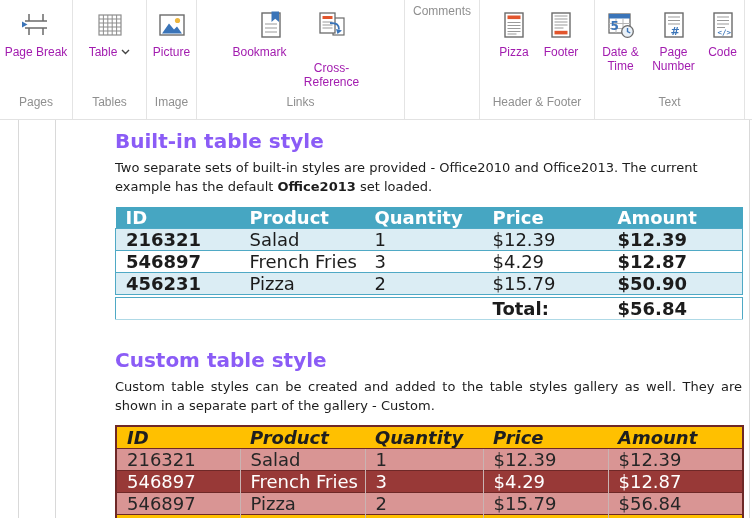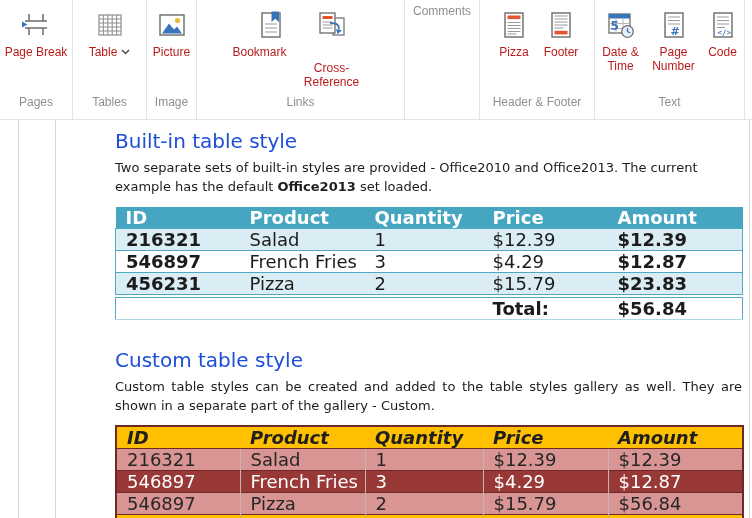--- a/index.html
+++ b/index.html
@@ -10,21 +10,21 @@
   .ribbon { height:120px; display:flex; align-items:stretch;
             border-bottom:1px solid #e2e2e2; background:#fff; }
   .rib-group { display:flex; flex-direction:column; border-right:1px solid #e4e4e4; }
   .rib-buttons { flex:1; display:flex; justify-content:center; align-items:flex-start;
                  gap:2px; padding-top:7px; }
   .rib-group-label { height:28px; line-height:22px; text-align:center;
                      color:#8f8f8f; font-size:12px; white-space:nowrap; }
   .rib-btn { display:flex; flex-direction:column; align-items:center;
              padding-top:2px; cursor:default; border-radius:2px; }
   .rib-ico { width:32px; height:32px; display:block; }
-  .rib-lbl { margin-top:4px; font-size:12px; line-height:14px; color:#b91c1c;
+  .rib-lbl { margin-top:4px; font-size:12px; line-height:14px; color:#a21caf;
              text-align:center; display:flex; align-items:center; justify-content:center;
              flex-wrap:wrap; }
   .chev { margin-left:4px; }
   svg { display:block; }
 
   .g-pages  { width:73px; }
   .g-tables { width:74px; }
   .g-image  { width:50px; }
   .g-links  { width:208px; }
   .g-comments { width:75px; }
@@ -35,21 +35,21 @@
   .b-newcomment { width:64px; } .b-header { width:46px; } .b-footer { width:44px; }
   .b-datetime { width:48px; } .b-pagenumber { width:54px; } .b-code { width:40px; }
 
   
   .doc-area { position:relative; height:398px; background:#fff; }
   .vline { position:absolute; top:0; bottom:0; width:1px; background:#d9d9d9; }
   .vline.l1 { left:18px; } .vline.l2 { left:55px; } .vline.r1 { left:749px; }
   .doc-content { position:absolute; left:115px; top:8px; width:627px;
                  font-family:"DejaVu Sans", sans-serif; color:#1c1c1c; font-size:13px; }
 
-  .sec-heading { font-size:20px; line-height:26px; font-weight:normal; color:#1d4ed8; }
+  .sec-heading { font-size:20px; line-height:26px; font-weight:bold; color:#8b5cf6; }
   .para { margin-top:4px; line-height:19px; }
   .para.justify { text-align:justify; }
   .bold { font-weight:bold; }
 
   table { border-collapse:collapse; table-layout:fixed; width:627px; font-size:18px; }
   col.c1{width:124px;} col.c2{width:125px;} col.c3{width:118px;} col.c4{width:125px;} col.c5{width:135px;}
   th, td { padding:0 4px 0 10px; text-align:left; overflow:hidden; white-space:nowrap; }
 
   
   .tbl1 { margin-top:11px; }
@@ -290,21 +290,21 @@
           <td>French Fries</td>
           <td>3</td>
           <td>$4.29</td>
           <td class="b">$12.87</td>
         </tr>
         <tr class="band">
           <td class="b">456231</td>
           <td>Pizza</td>
           <td>2</td>
           <td>$15.79</td>
-          <td class="b">$23.83</td>
+          <td class="b">$50.90</td>
         </tr>
         <tr class="total">
           <td></td>
           <td></td>
           <td></td>
           <td class="b">Total:</td>
           <td class="b">$56.84</td>
         </tr>
       </tbody>
     </table>

